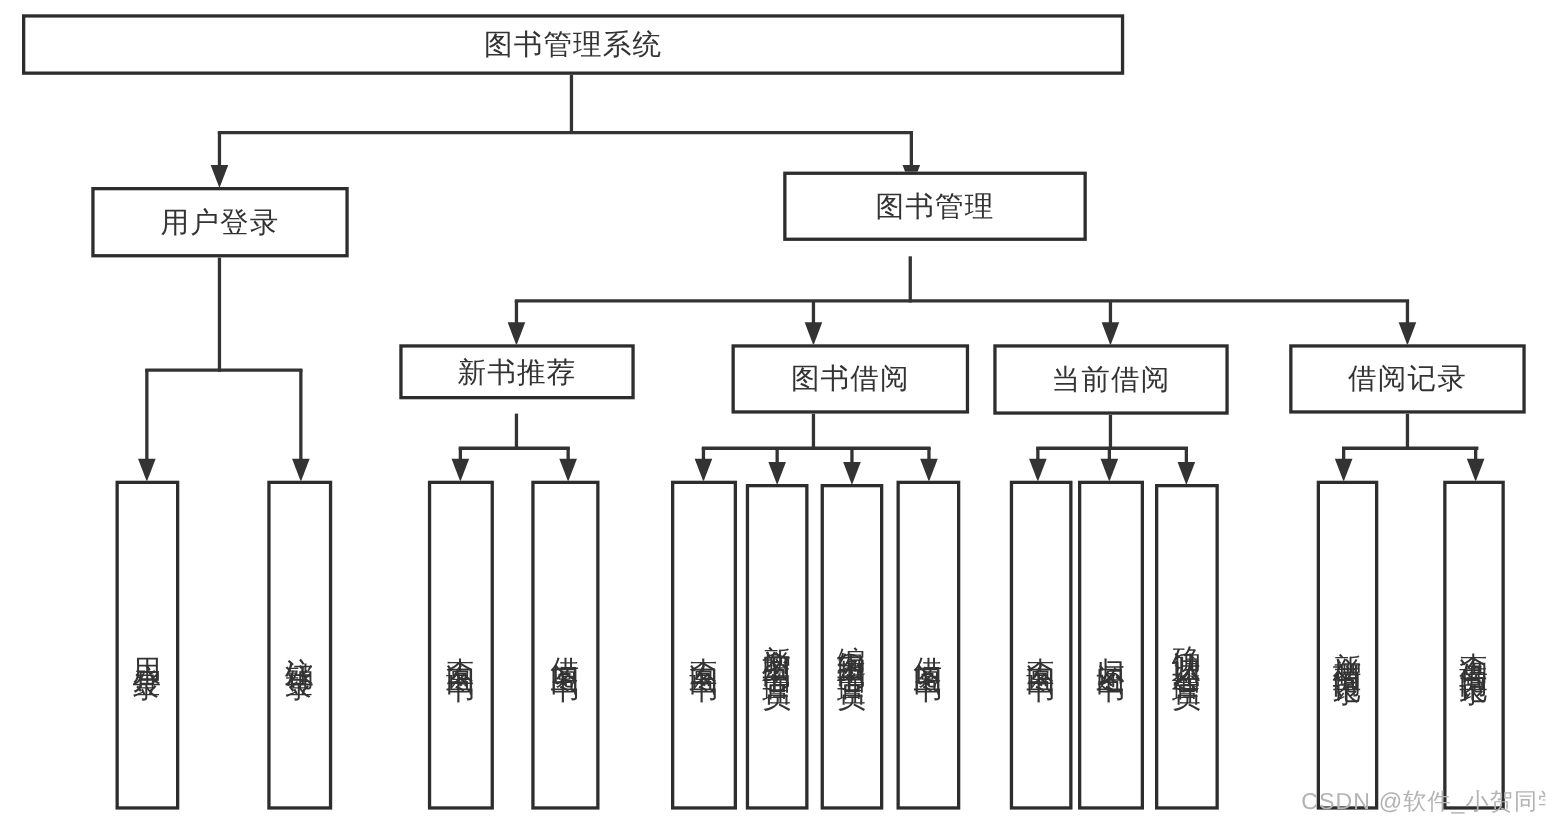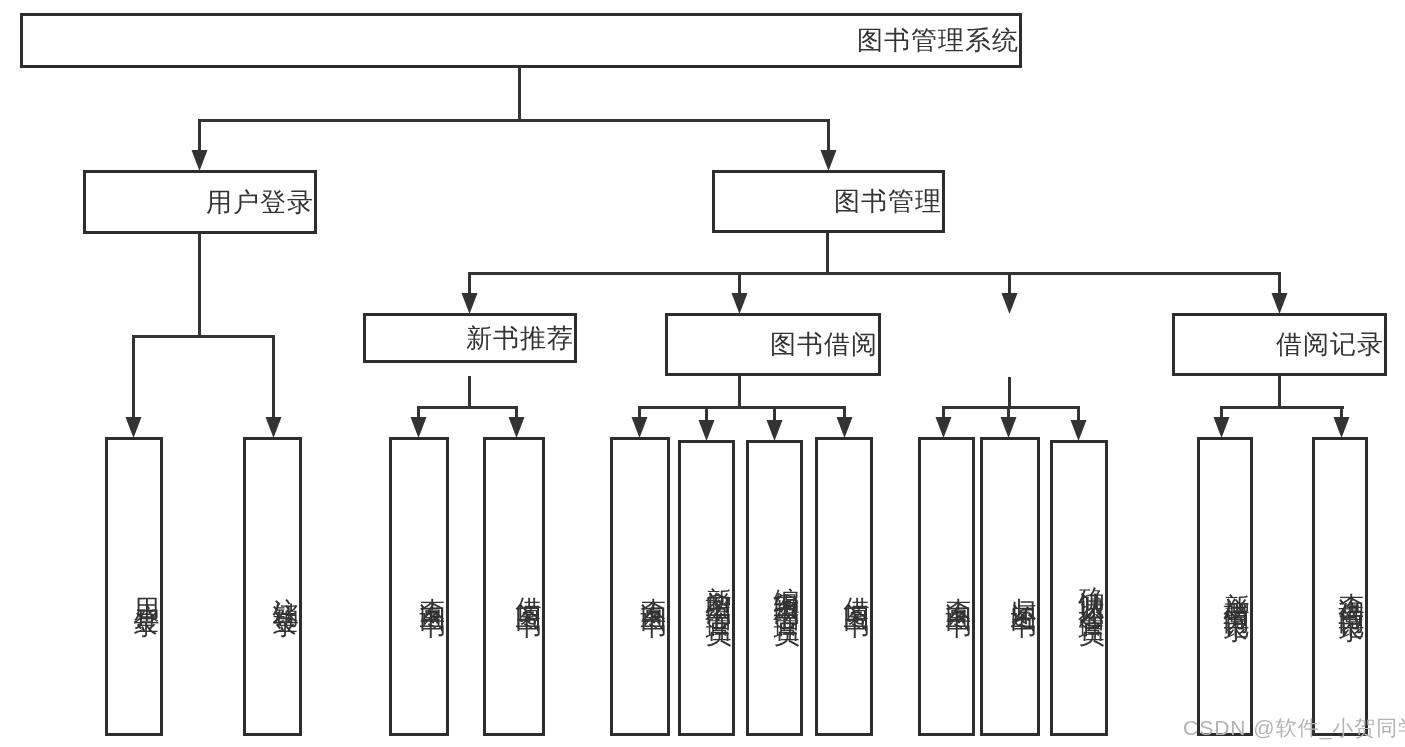--- a/index.html
+++ b/index.html
@@ -15,21 +15,21 @@
   }
 
   .edges { position: absolute; left: 0; top: 0; }
 
   .box {
     position: absolute;
     background: #ffffff;
     border: 3px solid #2d2d2d;
     display: flex;
     align-items: center;
-    justify-content: flex-end;
+    justify-content: center;
     color: #333333;
   }
   .hbox { font-size: 26px; letter-spacing: 1px; }
   .vbox .vtext {
     writing-mode: vertical-rl;
     text-orientation: mixed;
     font-size: 26px;
     letter-spacing: 5px;
     line-height: 1;
     white-space: nowrap;
@@ -115,29 +115,32 @@
     </g>
   </svg>
 
   <div class="box hbox" style="left:20px;top:13px;width:1002px;height:55px">
     <span>图书管理系统</span>
   </div>
 
   <div class="box hbox" style="left:83px;top:170px;width:234px;height:64px">
     <span>用户登录</span>
   </div>
-  <div class="box hbox" style="left:712px;top:170px;width:233px;height:63px">
+  <div class="box hbox" style="left:712px;top:156px;width:276px;height:63px">
     <span>图书管理</span>
   </div>
 
   <div class="box hbox" style="left:363px;top:313px;width:214px;height:50px">
     <span>新书推荐</span>
   </div>
   <div class="box hbox" style="left:665px;top:313px;width:216px;height:63px">
     <span>图书借阅</span>
+  </div>
+  <div class="box hbox" style="left:903px;top:313px;width:214px;height:64px">
+    <span>当前借阅</span>
   </div>
   <div class="box hbox" style="left:1172px;top:313px;width:215px;height:63px">
     <span>借阅记录</span>
   </div>
 
   <div class="box vbox" style="left:105px;top:437px;width:58px;height:299px">
     <span class="vtext">用户登录</span>
   </div>
   <div class="box vbox" style="left:243px;top:437px;width:59px;height:299px">
     <span class="vtext">注销登录</span>

